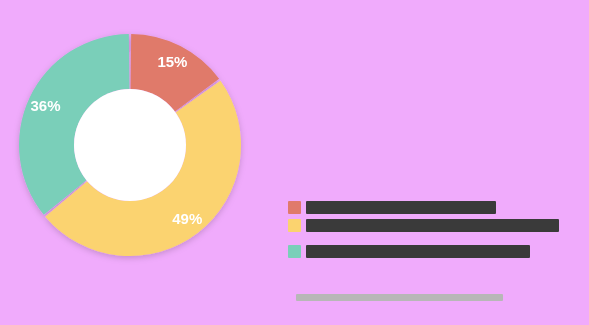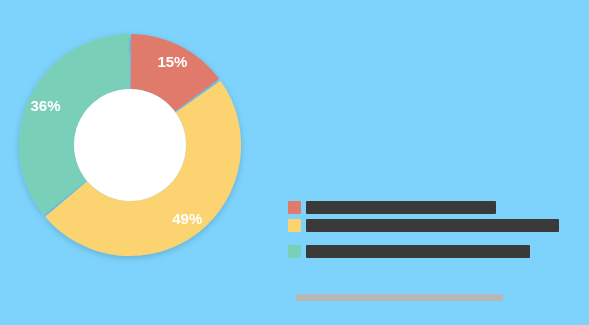--- a/index.html
+++ b/index.html
@@ -4,21 +4,21 @@
 <style>
   html, body {
     margin: 0;
     padding: 0;
     background: #000000;
   }
   #screen {
     position: relative;
     width: 589px;
     height: 325px;
-    background: #7dd3fc;
+    background: #f0abfc;
     overflow: hidden;
     font-family: "Liberation Sans", sans-serif;
   }
 
   
   #donut-wrap {
     position: absolute;
     left: 17px;
     top: 32px;
     width: 226px;

